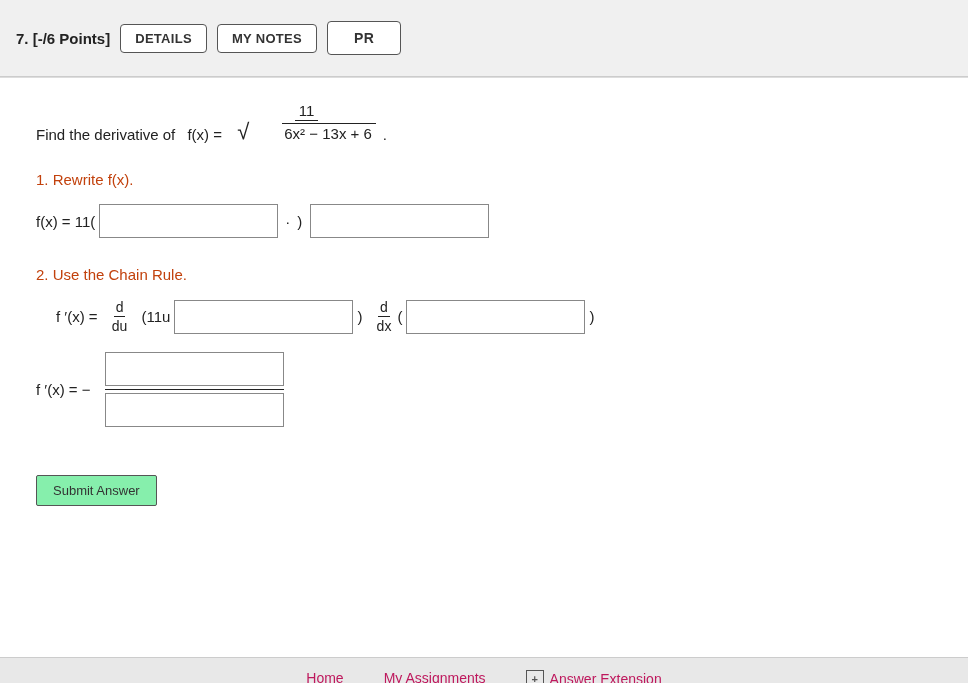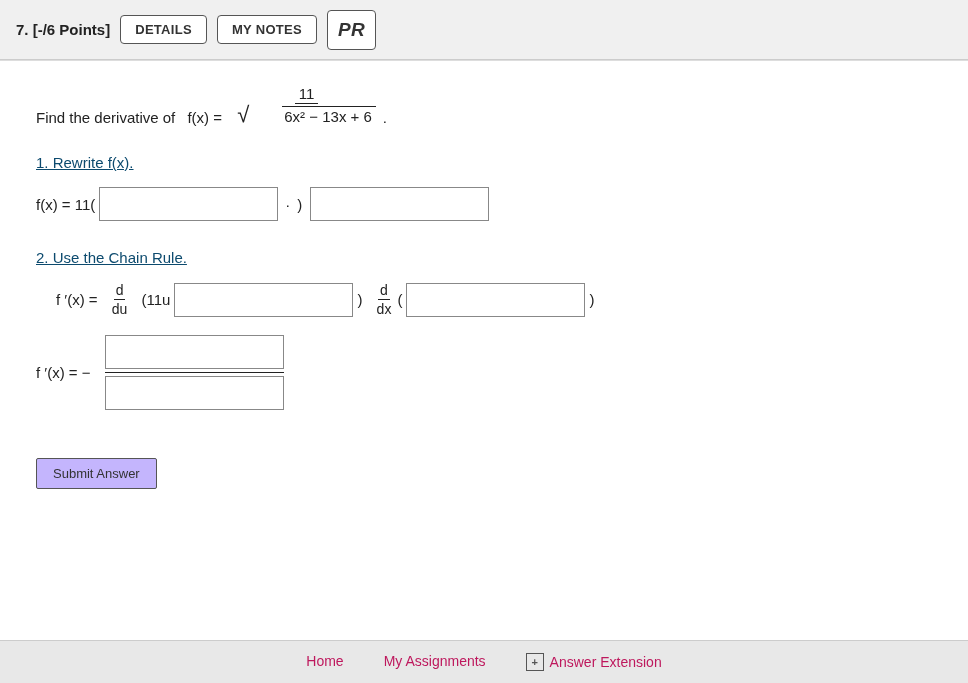--- a/index.html
+++ b/index.html
@@ -11,21 +11,21 @@
       overflow: hidden;
     }
 
     .top-bar {
       background: #f0f0f0;
       border-bottom: 1px solid #ccc;
       display: flex;
       align-items: center;
       padding: 8px 16px;
       gap: 10px;
-      height: 60px;
+      height: 77px;
     }
 
     .question-label {
       font-weight: bold;
       font-size: 15px;
       color: #222;
       white-space: nowrap;
     }
 
     .btn {
@@ -43,25 +43,24 @@
     .btn-ask {
       margin-left: auto;
       font-size: 14px;
       font-weight: 700;
       padding: 8px 18px;
       letter-spacing: 0.5px;
       border: 1.5px solid #555;
     }
 
     .btn-pr {
-      font-size: 19px;
+      font-size: 14px;
       font-weight: 700;
-      padding: 8px 10px;
-      border: 1.5px solid #555;
-      font-style: italic;
+      padding: 8px 26px;
+      border: 1.5px solid #555;
     }
 
     .main-content {
       background: white;
       margin: 0;
       padding: 24px 36px 24px 36px;
       min-height: 580px;
       border-top: 1px solid #ddd;
     }
 
@@ -99,23 +98,22 @@
     .sqrt-content {
       border-top: 1.5px solid #222;
       padding: 1px 4px 0 2px;
       font-size: 15px;
       margin-left: 32px;
     }
 
     .step-label {
       font-size: 15px;
       font-weight: normal;
-      color: #0c4a6e;
+      color: #c2410c;
       margin-bottom: 16px;
-      text-decoration: underline;
     }
 
     .step-section {
       margin-bottom: 28px;
     }
 
     .input-box {
       display: inline-block;
       border: 1px solid #888;
       min-width: 110px;
@@ -148,21 +146,21 @@
     .d-over-du .top {
       border-bottom: 1.5px solid #222;
       padding: 0 2px 1px 2px;
     }
 
     .d-over-du .bottom {
       padding: 1px 2px 0 2px;
     }
 
     .submit-btn {
-      background: #c4b5fd;
+      background: #86efac;
       border: 1.5px solid #555;
       padding: 7px 16px;
       font-size: 13px;
       cursor: pointer;
       border-radius: 2px;
       color: #333;
       margin-top: 20px;
     }
 
     .bottom-nav {

